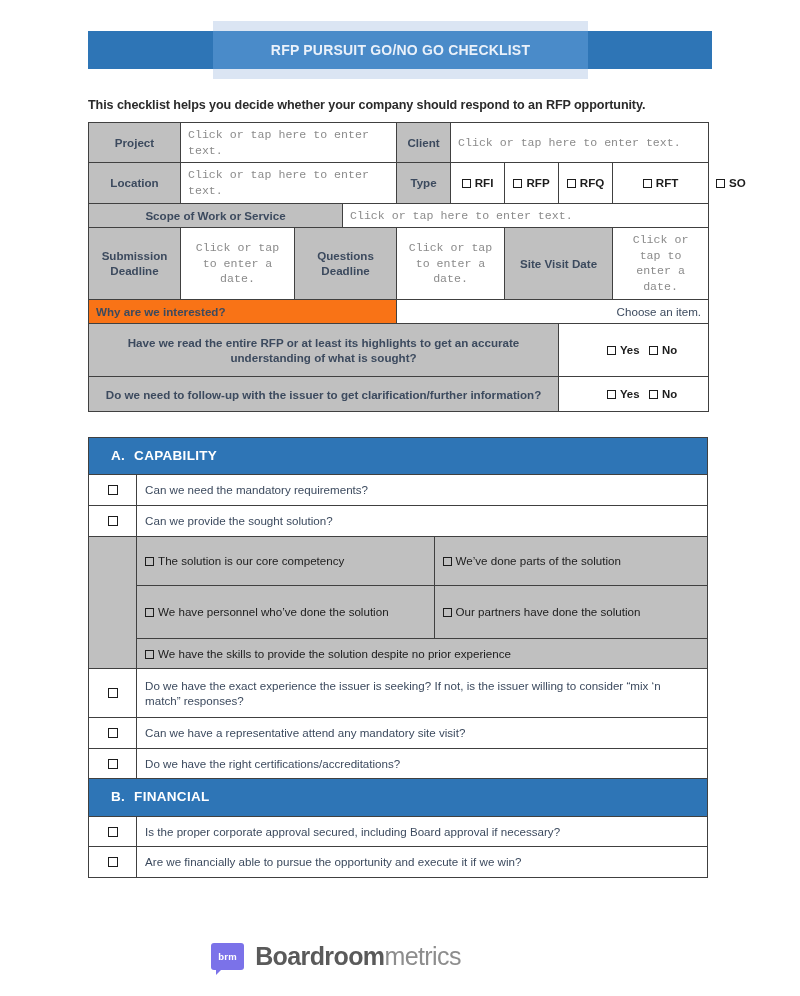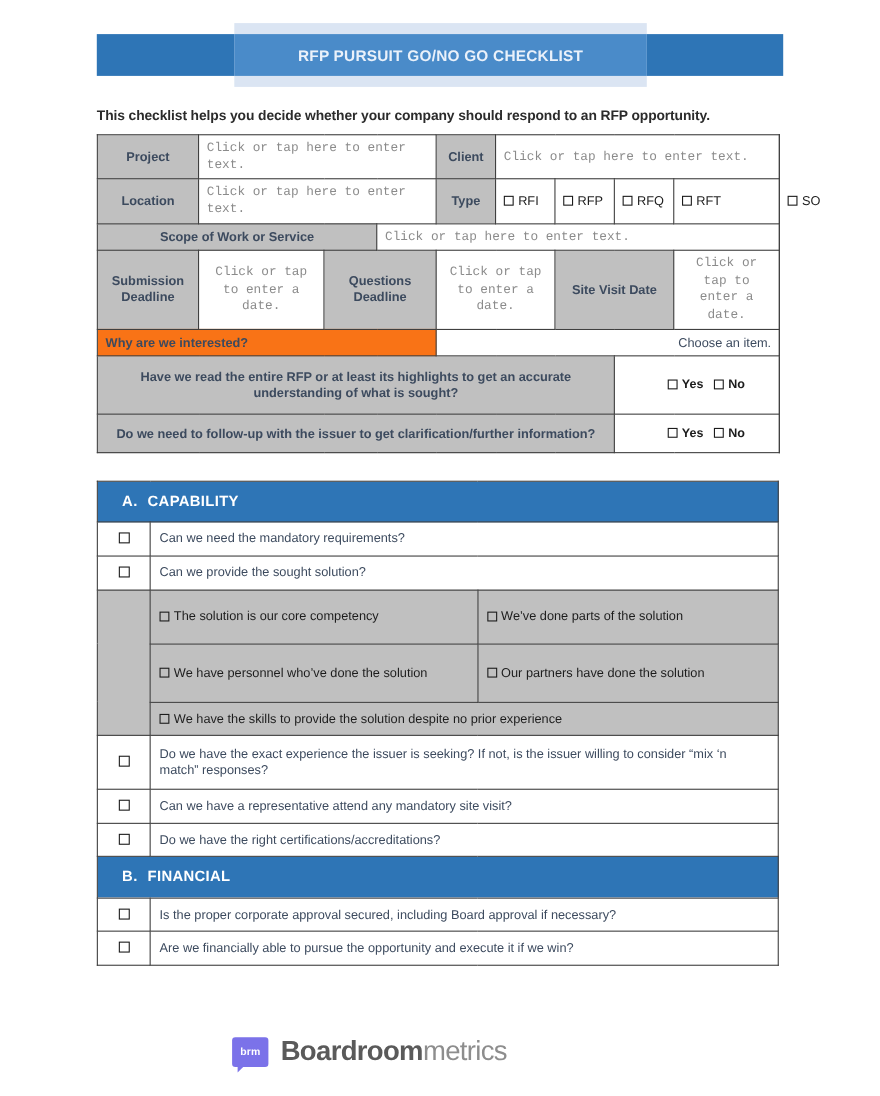--- a/index.html
+++ b/index.html
@@ -109,21 +109,21 @@
     text-align: left;
     color: #3c4a5e;
   }
   td.ph {
     color: #8b8b8b;
     font-weight: normal;
     font-family: Liberation Mono, monospace;
   }
   td.ph-c { text-align: center; }
   td.val-c { text-align: right; }
-  td.chk { text-align: left; font-weight: normal; color: #1c1c1c; white-space: nowrap; }
+  td.chk { text-align: center; font-weight: bold; color: #1c1c1c; white-space: nowrap; }
   td.yn { text-align: center; white-space: nowrap; font-weight: bold; color: #1c1c1c; font-size: 11.4px; padding-left: 24px; }
   td.q-gray {
     background: #c0c0c0;
     font-weight: bold;
     text-align: center;
   }
 
   .cb {
     display: inline-block;
     width: 9px;

